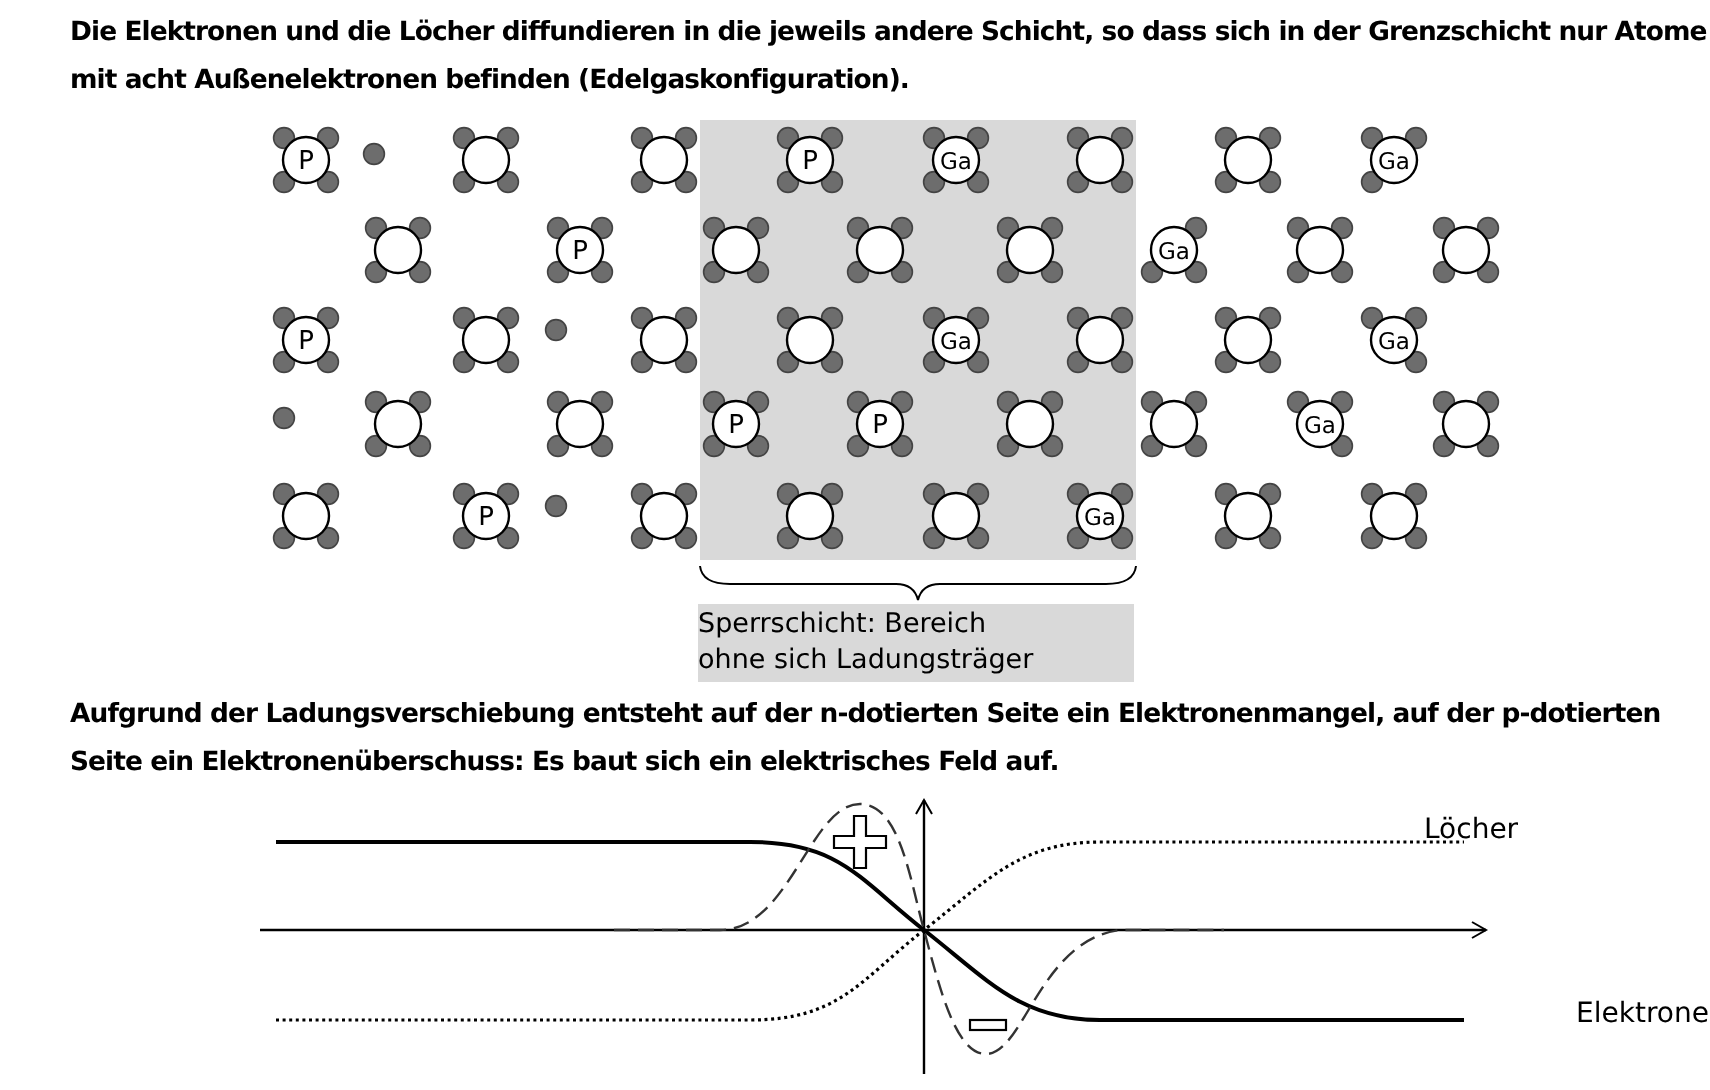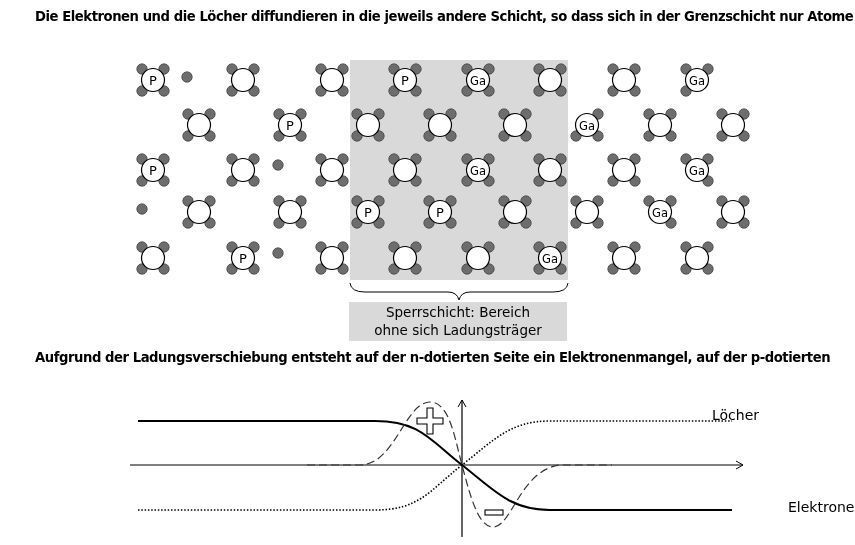--- a/index.html
+++ b/index.html
@@ -4,31 +4,32 @@
 <style>
   html, body { margin: 0; padding: 0; background: #ffffff; }
   body { width: 855px; height: 545px; position: relative; overflow: hidden;
          font-family: "DejaVu Sans", sans-serif; color: #000; }
   .para { position: absolute; left: 35px; font-size: 13.2px; line-height: 24px;
           letter-spacing: -0.45px; white-space: nowrap; font-weight: bold; }
   #p1 { top: 5px; }
   #p2 { top: 346px; }
   #stage { position: absolute; left: 0; top: 0; }
   .sperr-label { position: absolute; left: 349px; top: 302px; width: 218px; height: 39px;
-                 background: #d9d9d9; text-align: center; font-size: 13.5px; line-height: 18px;
+                 background: #d9d9d9; font-size: 13.5px; line-height: 18px;
                  padding-top: 1px; box-sizing: border-box; }
   .graph-label { position: absolute; font-size: 14px; }
   #lbl-loecher { left: 712px; top: 407px; }
   #lbl-elektronen { left: 740px; top: 499px; margin-left: 48px; }
 </style>
 </head>
 <body>
 
 <div id="p1" class="para">
   <div>Die Elektronen und die Löcher diffundieren in die jeweils andere Schicht, so dass sich in der Grenzschicht nur Atome</div>
+  <div>mit acht Außenelektronen befinden (Edelgaskonfiguration).</div>
 </div>
 
 <svg id="stage" width="855" height="545" viewBox="0 0 855 545">
   <rect id="depl" x="350" y="60" width="218" height="220" fill="#d9d9d9"></rect>
   <g id="lattice">
       <g>
         <circle cx="142" cy="69" r="5.2" fill="#6d6d6d" stroke="#444" stroke-width="0.8"></circle>
         <circle cx="164" cy="69" r="5.2" fill="#6d6d6d" stroke="#444" stroke-width="0.8"></circle>
         <circle cx="142" cy="91" r="5.2" fill="#6d6d6d" stroke="#444" stroke-width="0.8"></circle>
         <circle cx="164" cy="91" r="5.2" fill="#6d6d6d" stroke="#444" stroke-width="0.8"></circle>
@@ -339,16 +340,17 @@
   </g>
 </svg>
 
 <div class="sperr-label">
   <div>Sperrschicht: Bereich</div>
   <div>ohne sich Ladungsträger</div>
 </div>
 
 <div id="p2" class="para">
   <div>Aufgrund der Ladungsverschiebung entsteht auf der n-dotierten Seite ein Elektronenmangel, auf der p-dotierten</div>
+  <div>Seite ein Elektronenüberschuss: Es baut sich ein elektrisches Feld auf.</div>
 </div>
 
 <div id="lbl-loecher" class="graph-label">Löcher</div>
 <div id="lbl-elektronen" class="graph-label">Elektronen</div>
 
 </body></html>

